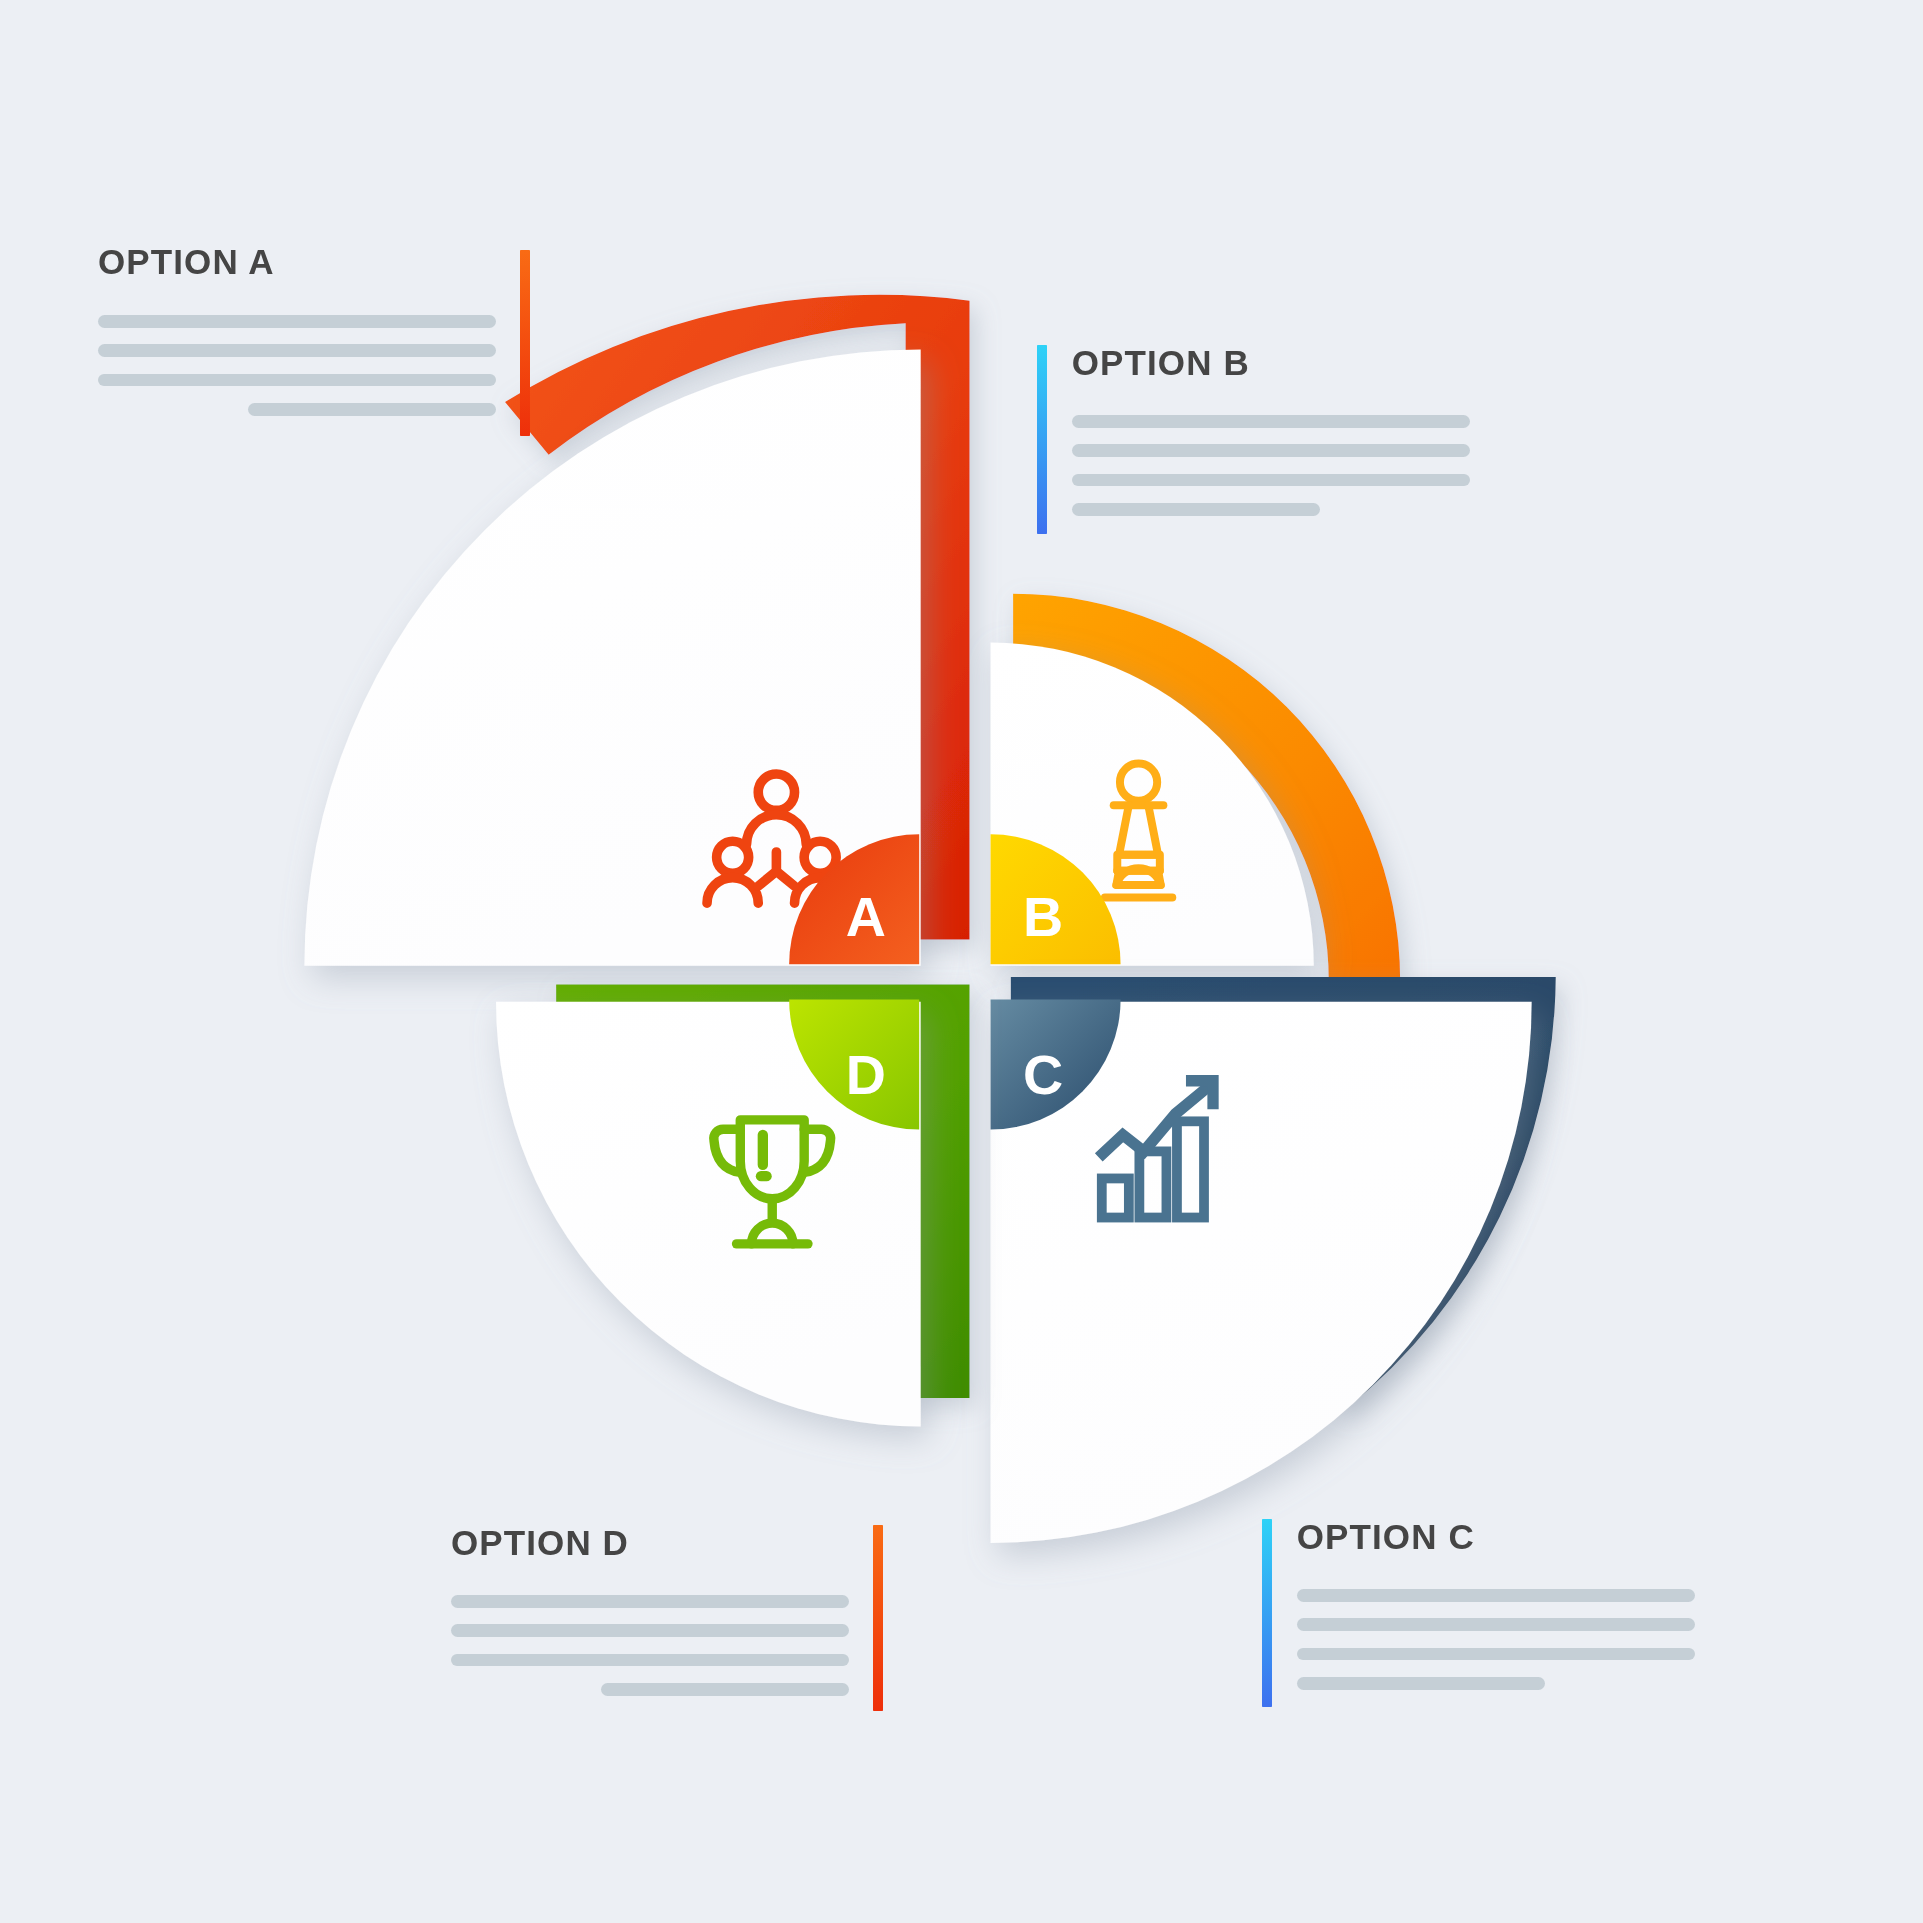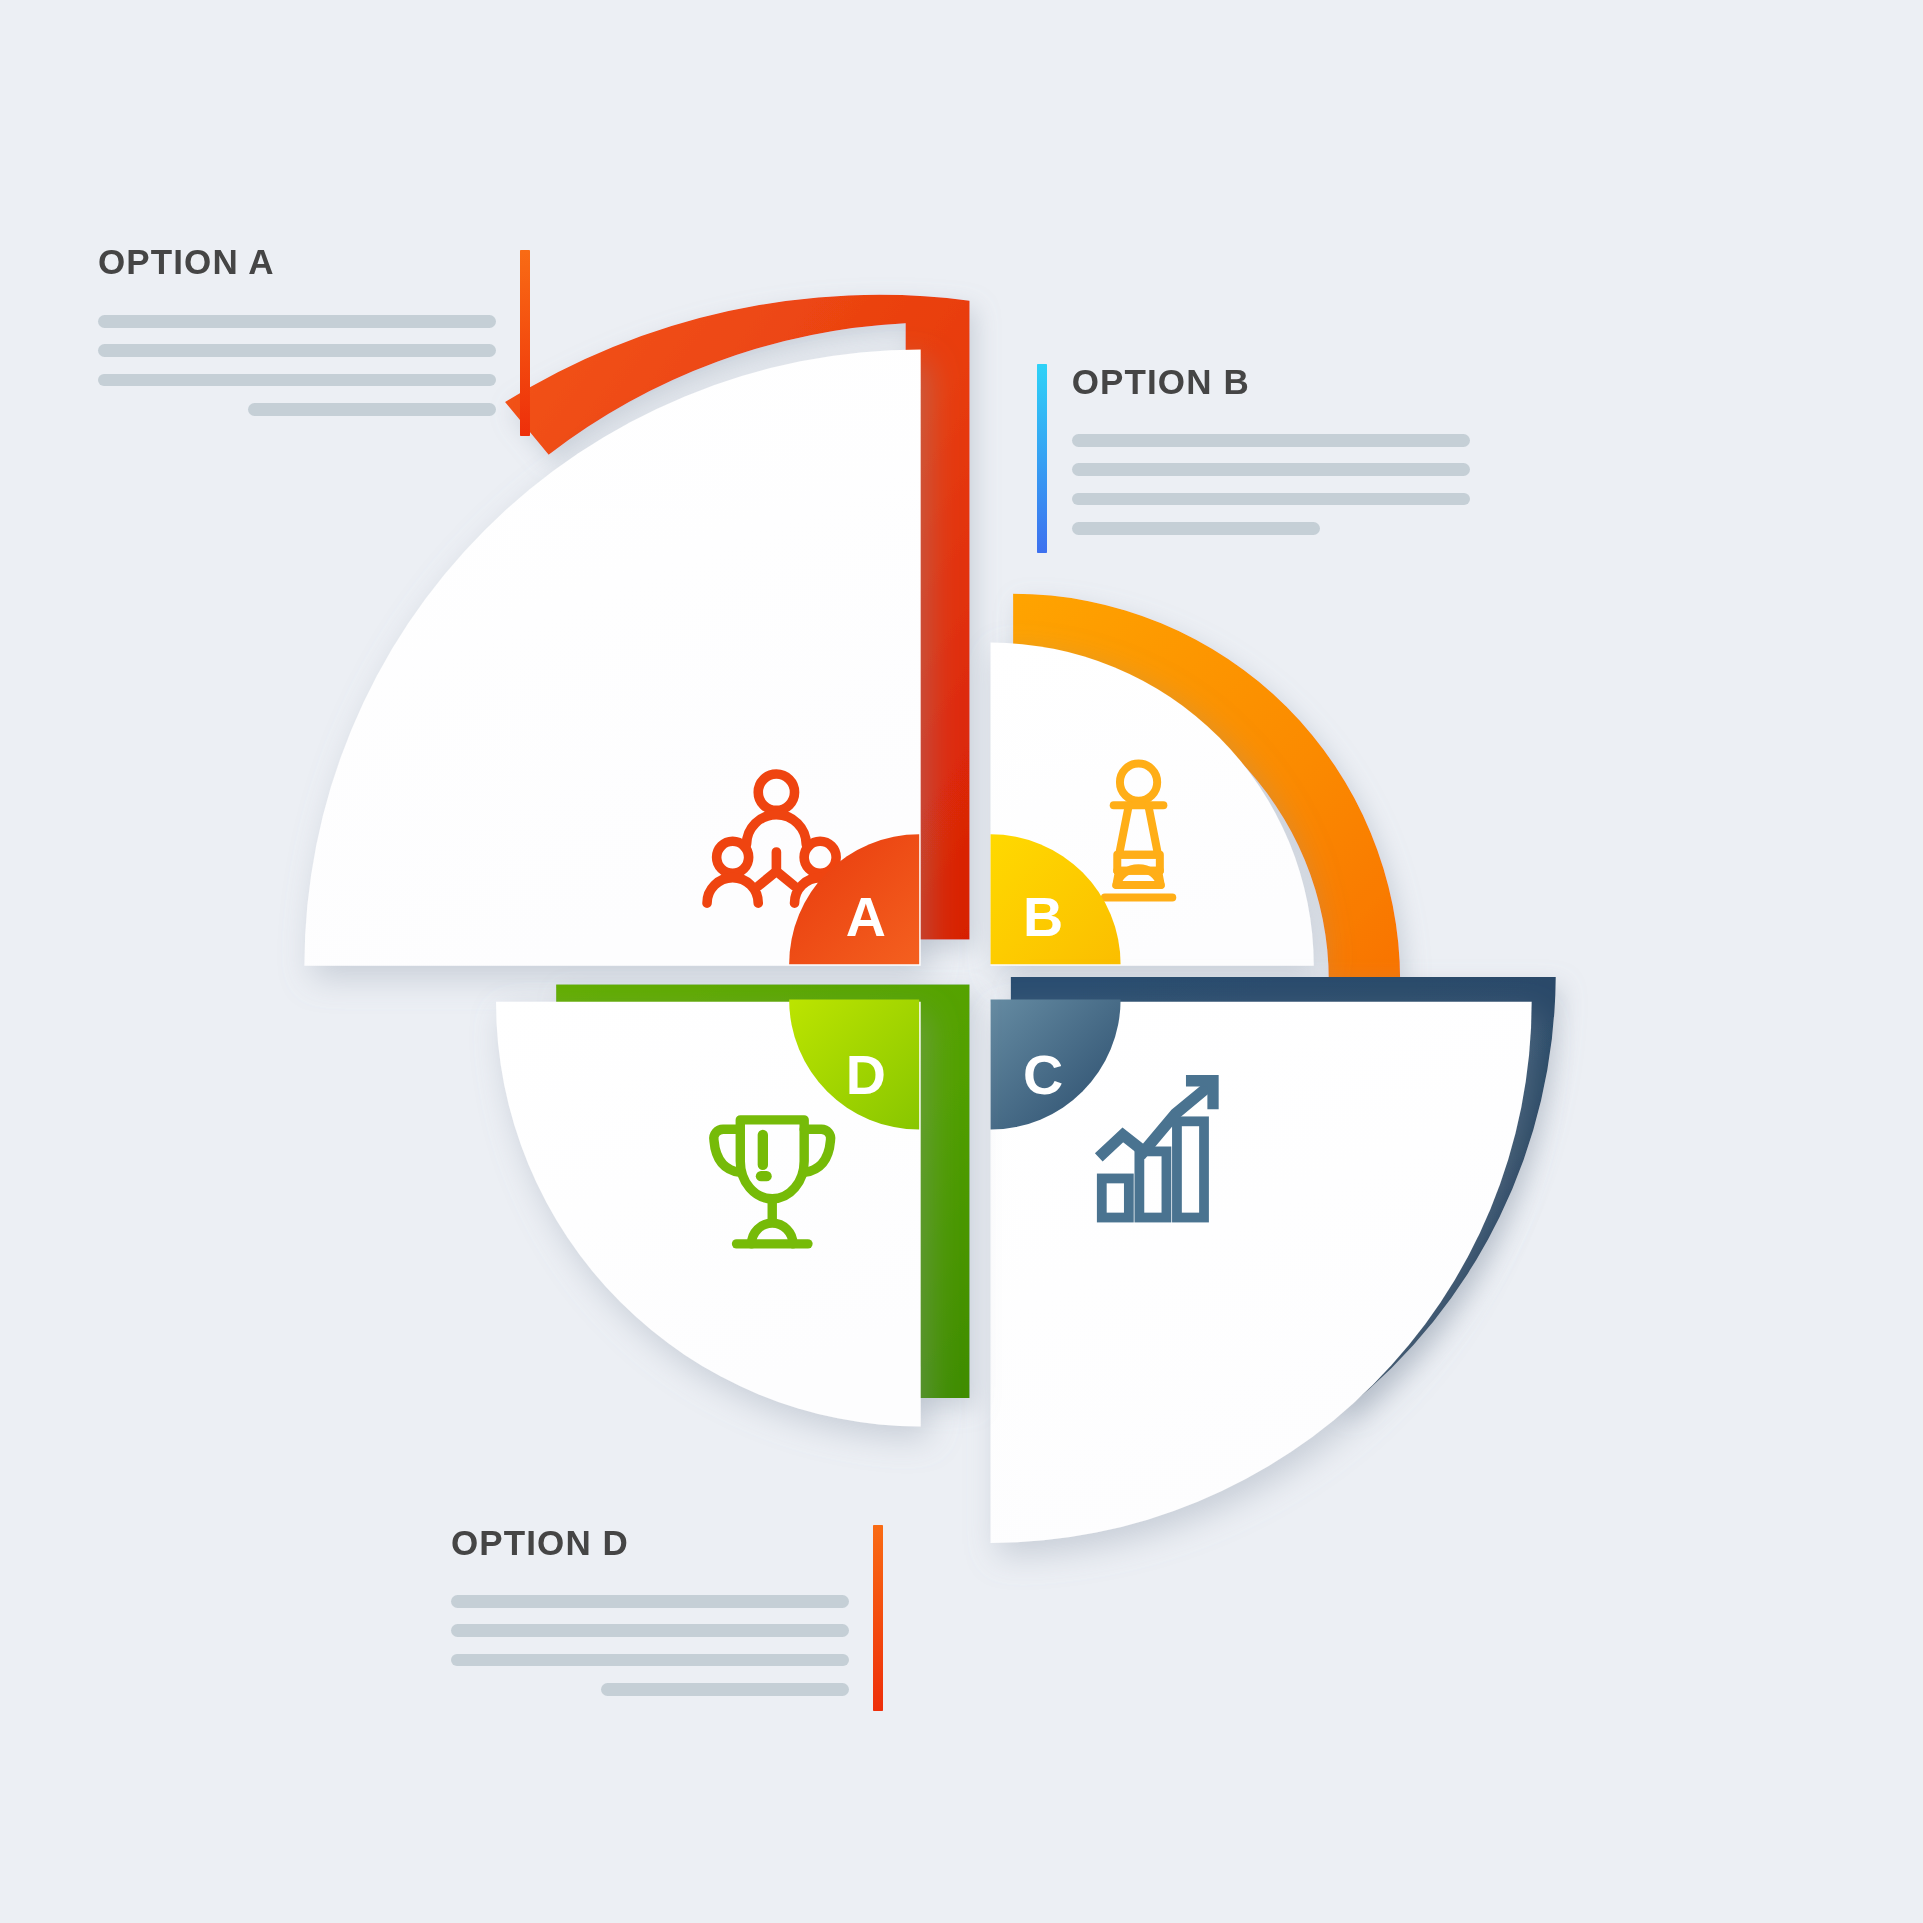--- a/index.html
+++ b/index.html
@@ -28,21 +28,21 @@
   }
 
   
   #block-a{left:98px;top:244px;}
   #block-a .body{align-items:flex-start;margin-right:24px;}
   #block-a .bar{height:186px;margin-top:6px;
     background:linear-gradient(180deg,#f96b14 0%,#ee2f0a 100%);}
   #block-a .lines{margin-top:36px;gap:16.5px;align-items:flex-end;}
 
   
-  #block-b{left:1037px;top:364px;}
+  #block-b{left:1037px;top:345px;}
   #block-b .bar{height:189px;
     background:linear-gradient(180deg,#2ed2f7 0%,#3d70ef 100%);}
   #block-b .body{margin-left:25px;align-items:flex-start;}
   #block-b .lines{margin-top:35px;gap:16.5px;align-items:flex-start;}
 
   
   #block-c{left:1262px;top:1519px;}
   #block-c .bar{height:188px;
     background:linear-gradient(180deg,#2ed2f7 0%,#3d70ef 100%);}
   #block-c .body{margin-left:25px;align-items:flex-start;}
@@ -260,20 +260,32 @@
       <div class="title">OPTION B</div>
       <div class="lines">
         <div class="ln" style="width:398px"></div>
         <div class="ln" style="width:398px"></div>
         <div class="ln" style="width:398px"></div>
         <div class="ln" style="width:248px"></div>
       </div>
     </div>
   </div>
 
+  <div class="block" id="block-c">
+    <div class="bar"></div>
+    <div class="body">
+      <div class="title">OPTION C</div>
+      <div class="lines">
+        <div class="ln" style="width:398px"></div>
+        <div class="ln" style="width:398px"></div>
+        <div class="ln" style="width:398px"></div>
+        <div class="ln" style="width:248px"></div>
+      </div>
+    </div>
+  </div>
 
   <div class="block" id="block-d">
     <div class="body">
       <div class="title">OPTION D</div>
       <div class="lines">
         <div class="ln" style="width:398px"></div>
         <div class="ln" style="width:398px"></div>
         <div class="ln" style="width:398px"></div>
         <div class="ln" style="width:248px"></div>
       </div>

